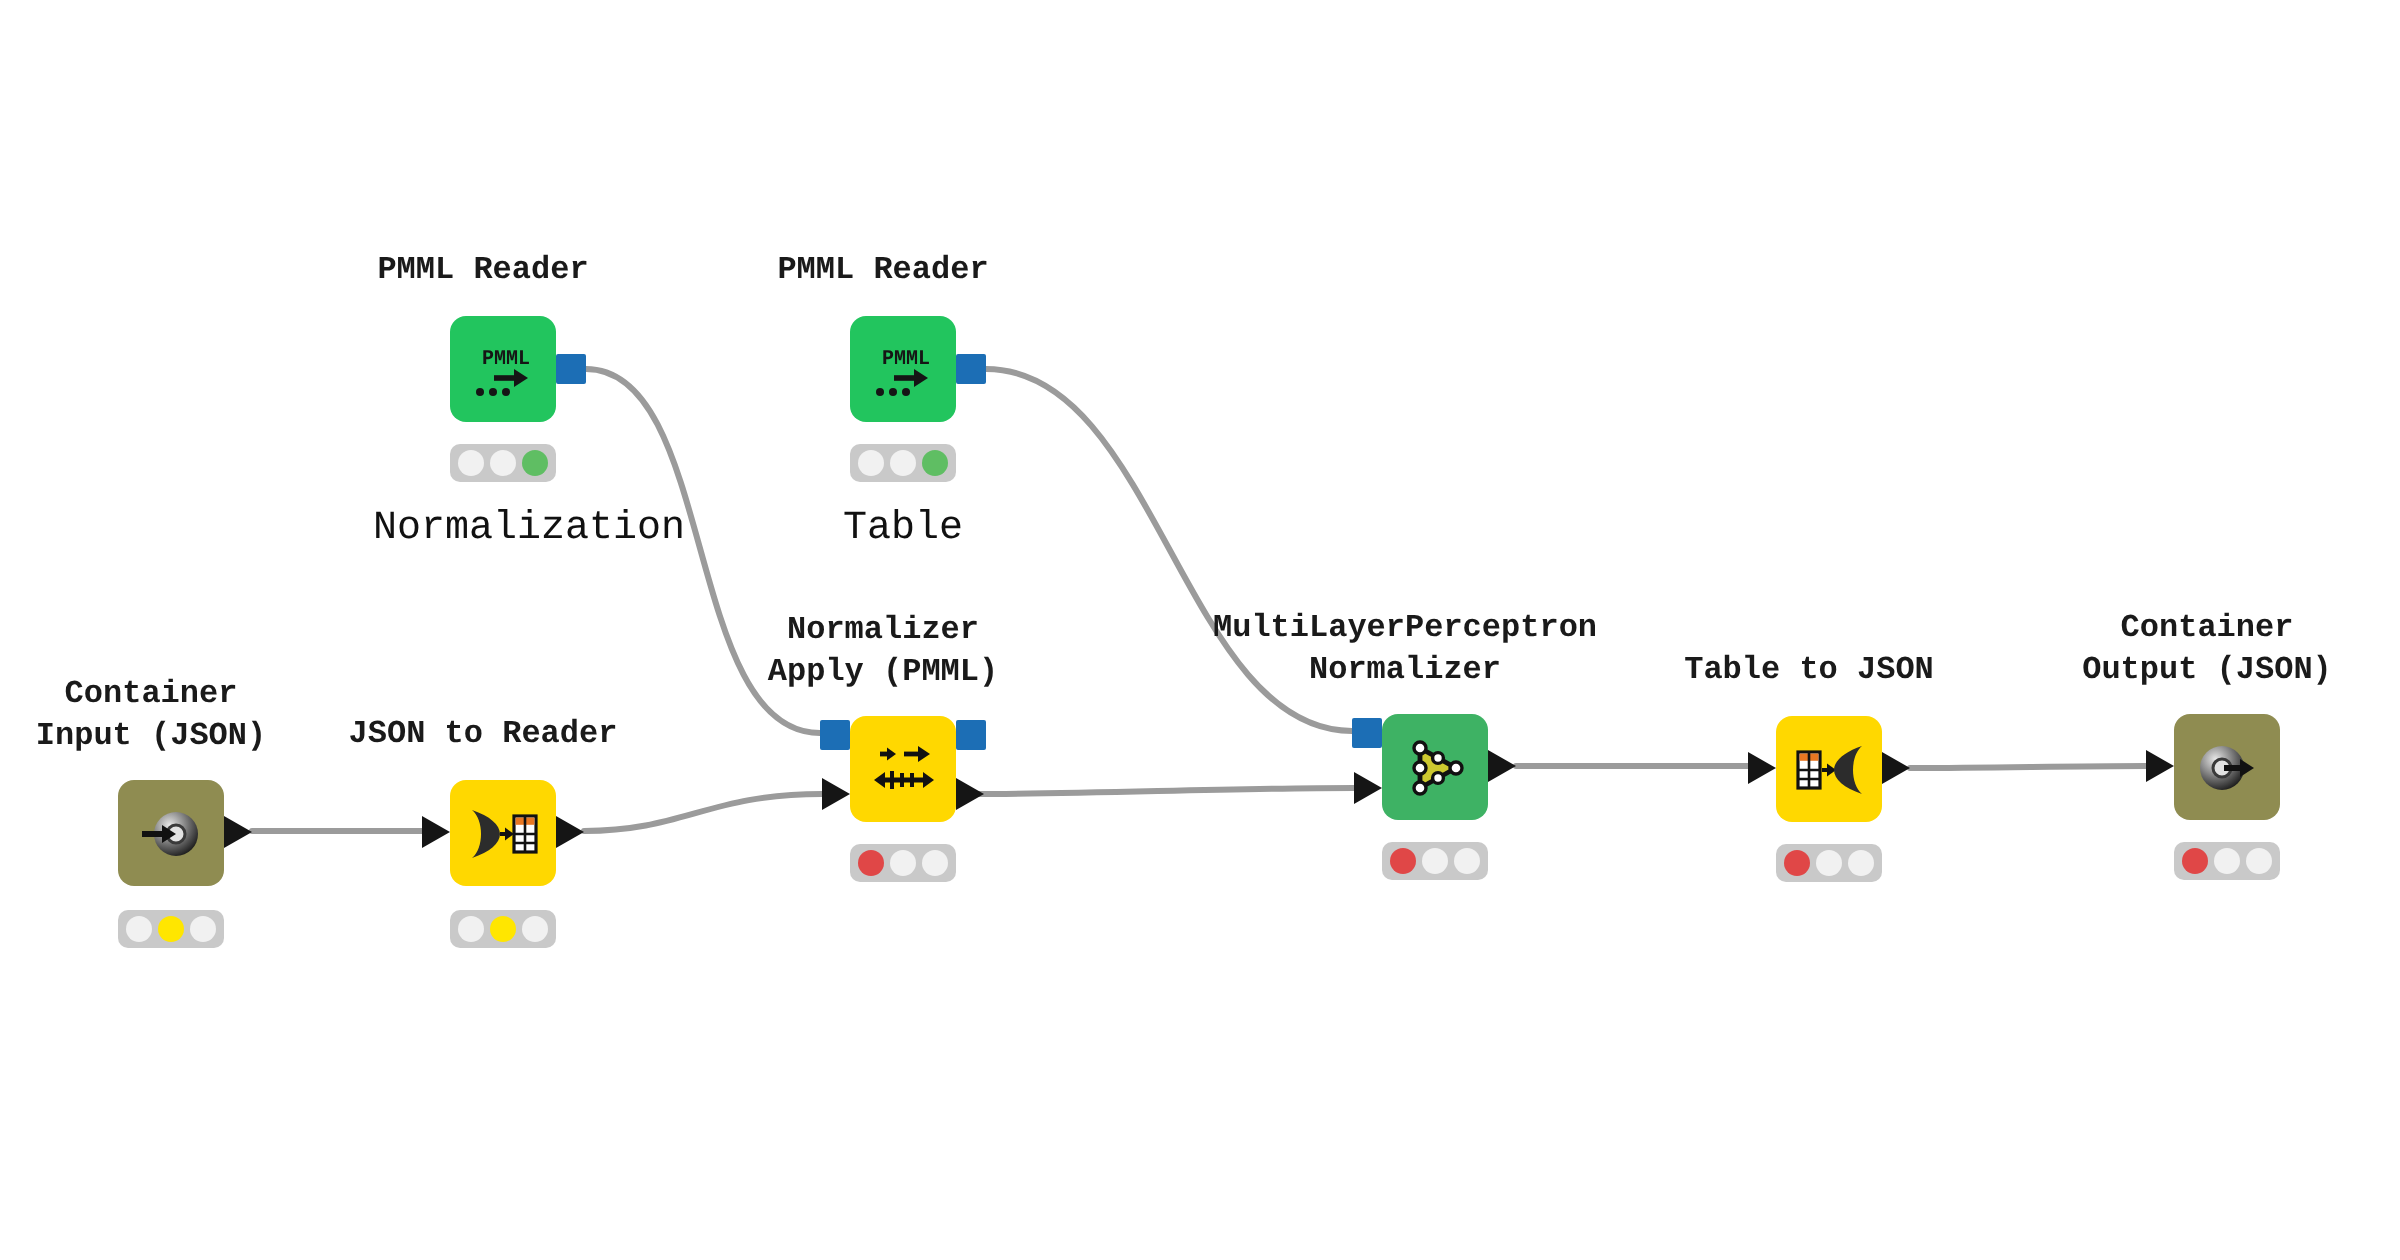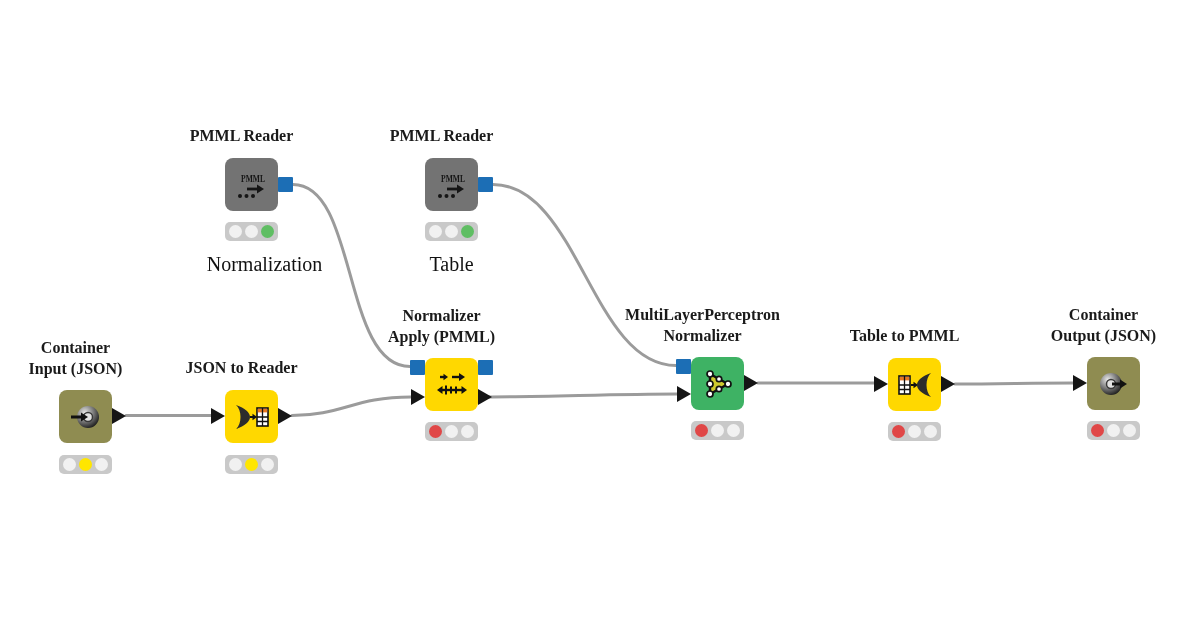--- a/index.html
+++ b/index.html
@@ -1,23 +1,23 @@
 <!DOCTYPE html>
 <html><head>
 <meta charset="utf-8">
 <style>
   html,body{margin:0;padding:0;background:#fff;}
   #canvas{position:relative;width:1200px;height:630px;background:#ffffff;overflow:hidden;
-          font-family:Liberation Serif, serif;}
+          font-family:Liberation Mono, monospace;}
   #wires{position:absolute;left:0;top:0;z-index:1;}
   .wire{fill:none;stroke:#9B9B9B;stroke-width:3;stroke-linecap:round;}
   .node-group{position:absolute;z-index:2;width:53px;height:53px;}
   .body{position:absolute;left:0;top:0;width:53px;height:53px;border-radius:8px;
         display:flex;align-items:center;justify-content:center;}
-  .c-orange{background:#737373;} .c-yellow{background:#FFD800;}
+  .c-orange{background:#22c55e;} .c-yellow{background:#FFD800;}
   .c-green{background:#3EB264;}  .c-olive{background:#8F8C51;}
   .title{position:absolute;width:max-content;text-align:center;font-weight:700;
          font-size:16px;line-height:21px;color:#1a1a1a;white-space:pre-line;
          left:calc(50% + var(--tshift,-10px));transform:translateX(-50%);}
   .t1{top:-33px;} .t2{top:-53px;}
   .annot{position:absolute;top:95px;width:max-content;text-align:center;font-size:20px;
          color:#111;left:calc(50% + var(--ashift,0px));transform:translateX(-50%);}
   .status{position:absolute;left:0;top:64px;width:45px;height:13px;background:#C9C9C9;
           border-radius:5px;padding:3px 4px;display:flex;gap:3px;}
   .dot{width:13px;height:13px;border-radius:50%;background:#F1F1F1;}
@@ -181,21 +181,21 @@
     <div class="tri tri-in ty-low2"></div>
     <div class="tri tri-out ty-mid"></div>
     <div class="status">
       <div class="dot dot-red"></div>
         <div class="dot dot-off"></div>
         <div class="dot dot-off"></div>
     </div>
   </div>
 
   <div class="node-group" style="left:888px;top:358px">
-    <div class="title t1">Table to PMML</div>
+    <div class="title t1">Table to JSON</div>
     <div class="body c-yellow">
       <svg width="34" height="30" viewBox="0 0 34 30">
         <rect x="1" y="6" width="11" height="18" fill="#fff" stroke="#111" stroke-width="1.6"></rect>
         <rect x="1.8" y="6.8" width="9.4" height="3.6" fill="#E87722"></rect>
         <path d="M6.5,6 V24 M1,15 H12 M1,19.5 H12" stroke="#111" stroke-width="1.3"></path>
         <path d="M13,15 H16" stroke="#111" stroke-width="2"></path>
         <path d="M15.5,11.8 L20,15 L15.5,18.2 Z" fill="#111"></path>
         <path d="M33,3 C27,8 27,22 33,27 C24,24 19,19.5 19,15 C19,10.5 24,6 33,3 Z" fill="#2c2c2c"></path>
       </svg>
     </div>

